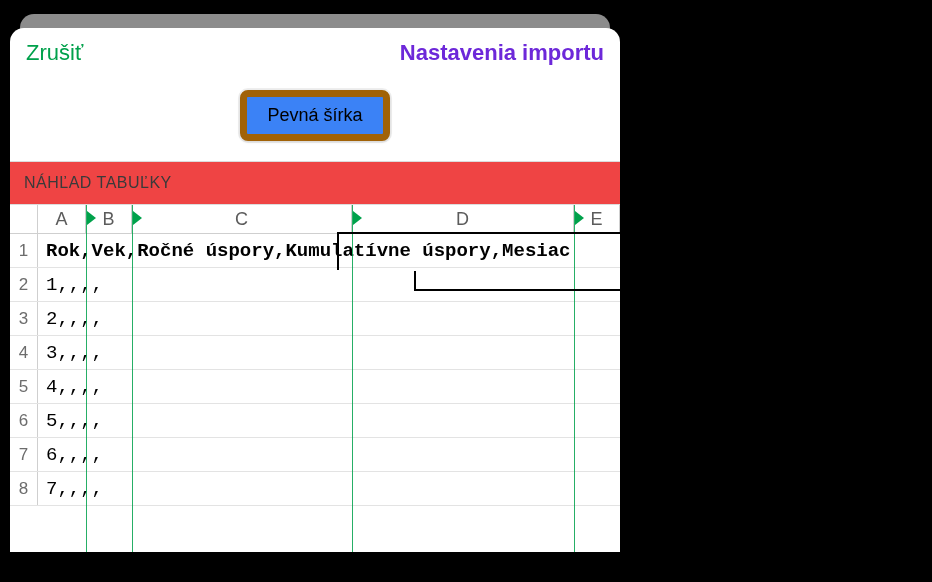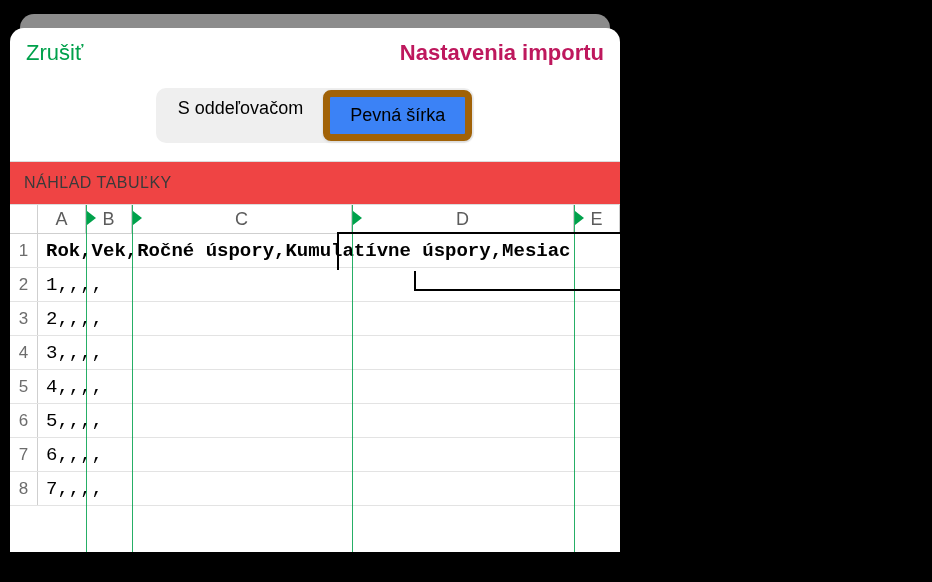--- a/index.html
+++ b/index.html
@@ -36,21 +36,21 @@
     padding: 12px 16px 8px 16px;
   }
   .hdr-cancel {
     color: #00a14b;
     font-size: 22px;
     font-weight: 400;
   }
   .hdr-title {
     font-size: 22px;
     font-weight: 700;
-    color: #be185d;
+    color: #6d28d9;
   }
   .hdr-update {
     color: #00a14b;
     font-size: 22px;
     font-weight: 600;
   }
   .seg-wrap {
     display: flex;
     justify-content: center;
     padding: 14px 0 18px 0;
@@ -175,21 +175,20 @@
 
 <div class="sheet">
 
   <div class="hdr">
     <div class="hdr-cancel">Zrušiť</div>
     <div class="hdr-title">Nastavenia importu</div>
   </div>
 
   <div class="seg-wrap">
     <div class="seg">
-      <div class="seg-btn">S oddeľovačom</div>
       <div class="seg-btn selected">Pevná šírka</div>
     </div>
   </div>
 
   <div class="section-hdr">NÁHĽAD TABUĽKY</div>
 
   <div class="preview" id="preview">
     <div class="col-hdr" id="col-hdr">
       <div class="row-num-corner"></div>
     <div class="col-cell" style="width: 48px;">A</div>

